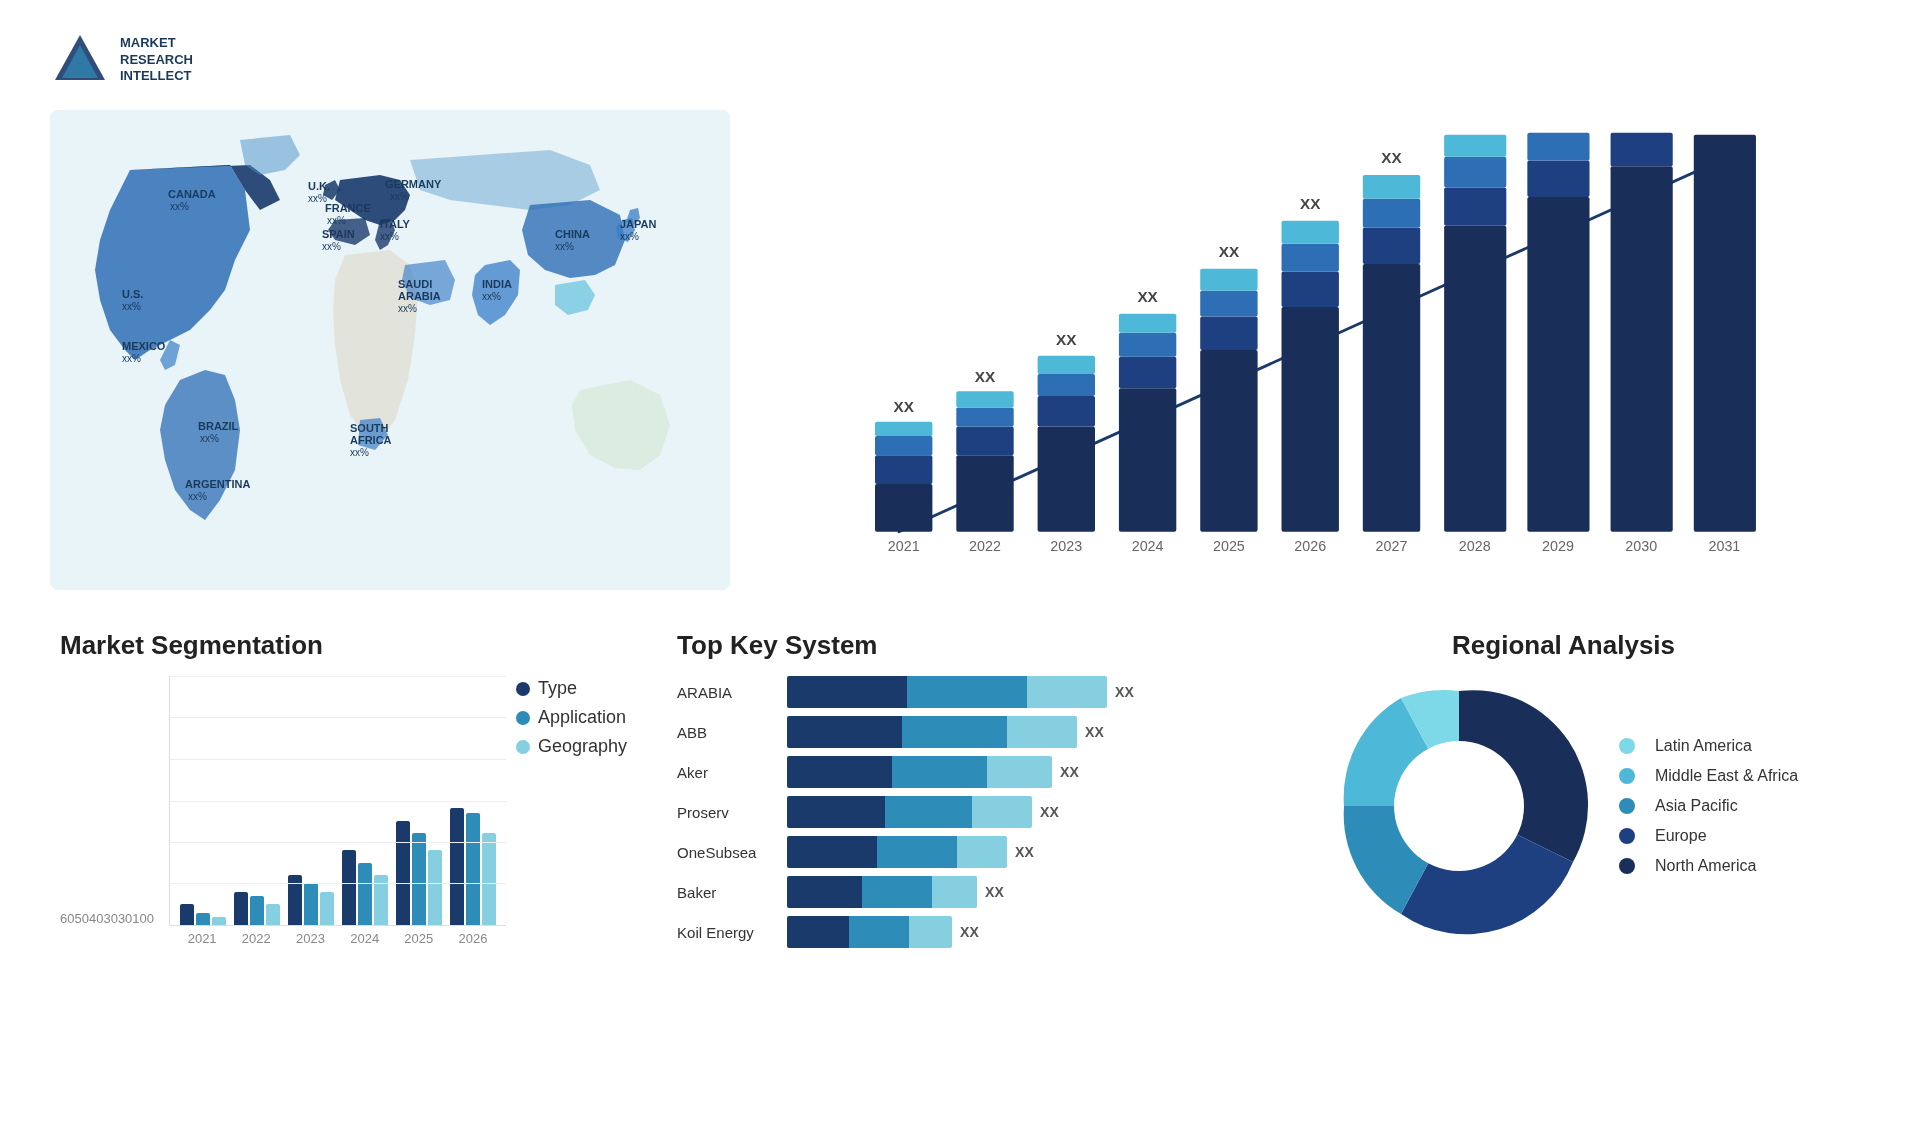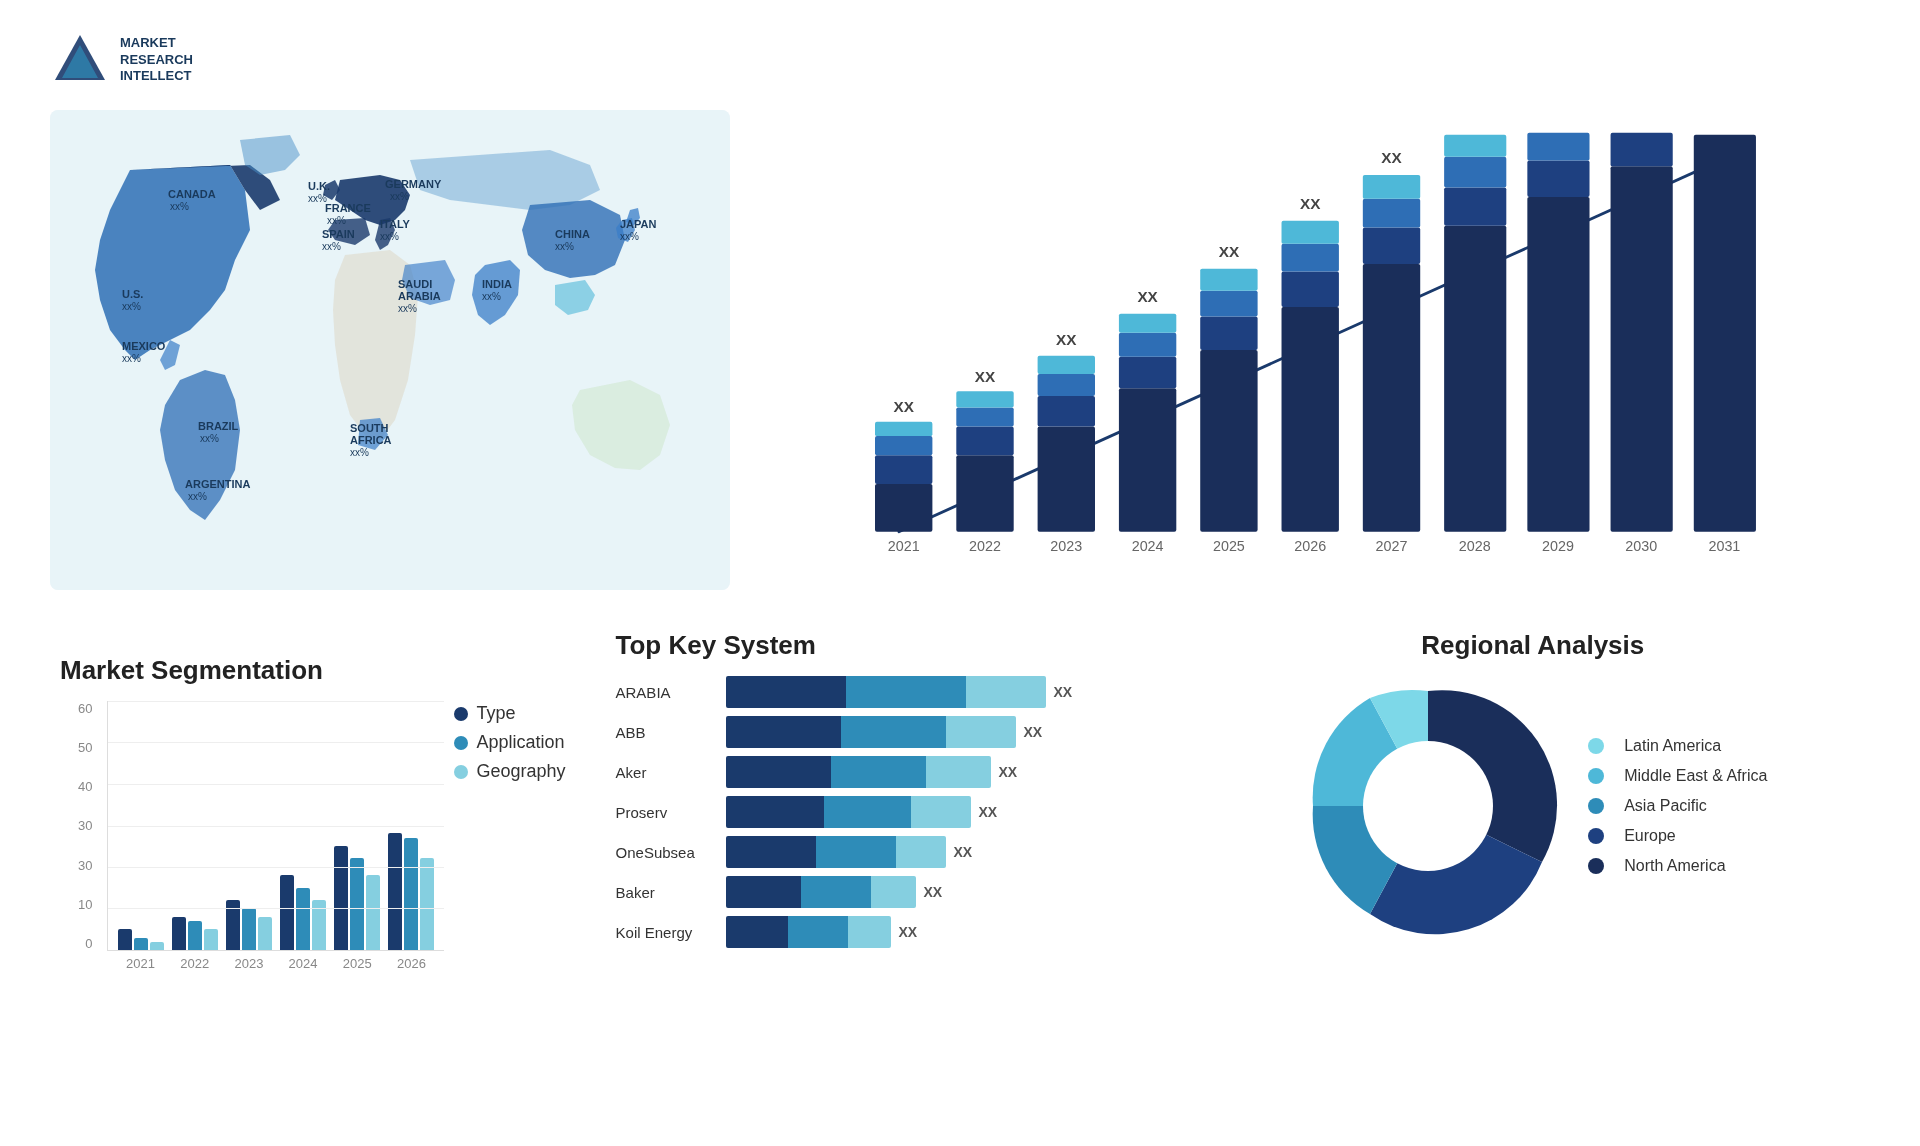--- a/index.html
+++ b/index.html
@@ -68,21 +68,20 @@
     }
     .segmentation-container {
       flex: 0 0 480px;
       padding: 10px;
     }
     .segmentation-title {
       font-size: 26px;
       font-weight: 700;
       color: #222;
       margin-bottom: 15px;
-      margin-top: 25px;
     }
     .key-players-container {
       flex: 0 0 560px;
       padding: 10px;
     }
     .key-players-title {
       font-size: 26px;
       font-weight: 700;
       color: #222;
       margin-bottom: 15px;
@@ -393,21 +392,21 @@
     </div>
   </div>
 
   <div class="bottom-section">
 
     <div class="segmentation-container">
       <div class="segmentation-title">Market Segmentation</div>
 
       <div style="display:flex; gap:10px;">
 
-        <div style="display:flex; flex-direction:column; align-items:flex-end; justify-content:space-between; height:250px; font-size:13px; color:#888; padding-right:5px;margin-left:18px;">
+        <div style="display:flex; flex-direction:row; align-items:flex-end; justify-content:space-between; height:250px; font-size:13px; color:#888; padding-right:5px;">
           <span>60</span>
           <span>50</span>
           <span>40</span>
           <span>30</span>
           <span>30</span>
           <span>10</span>
           <span>0</span>
         </div>
         <div style="display:flex; flex-direction:column; flex:1;">
 

